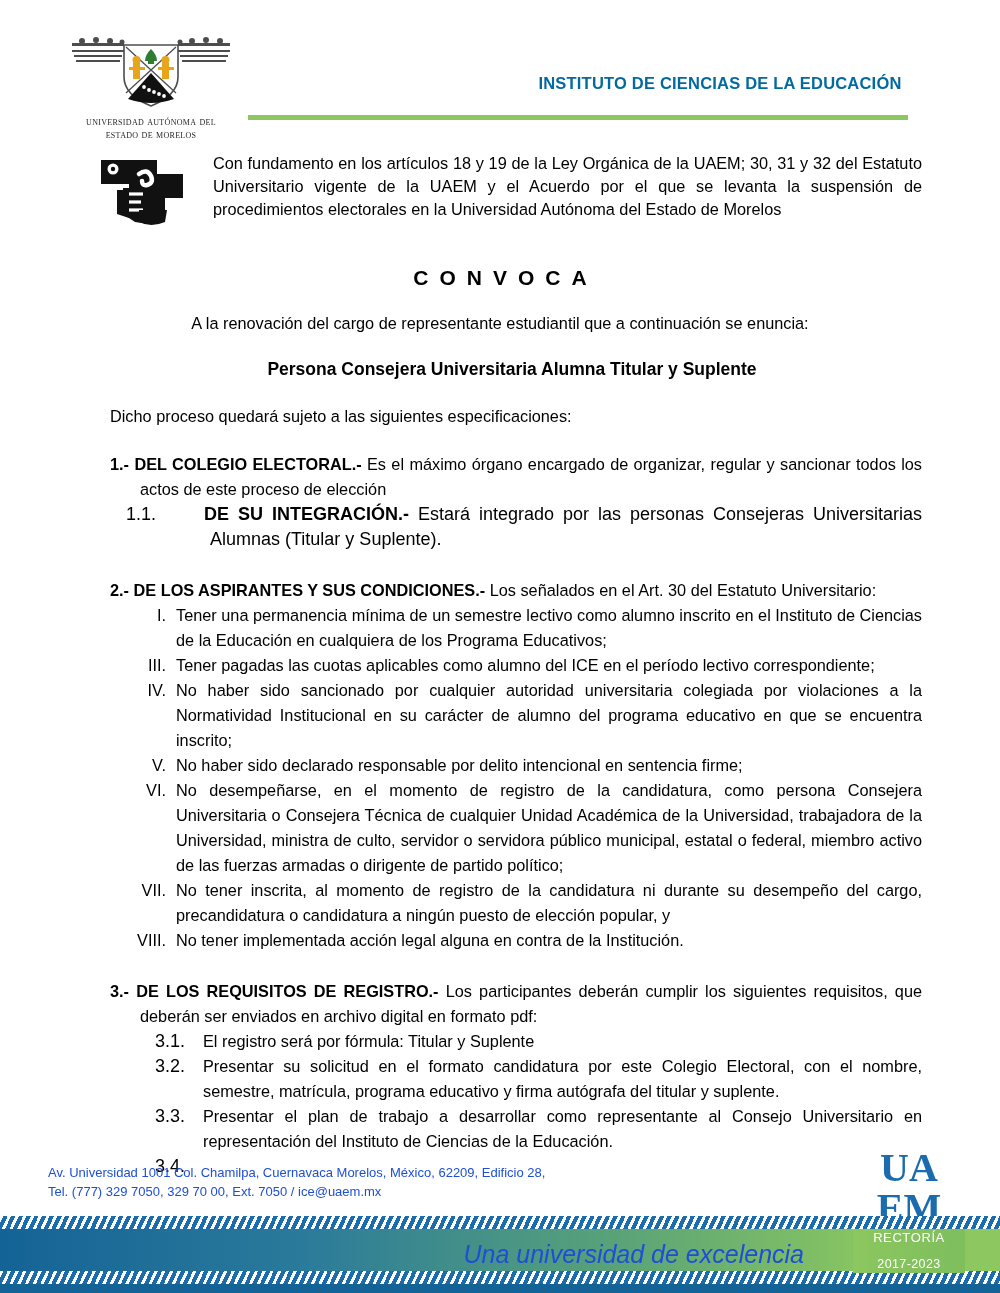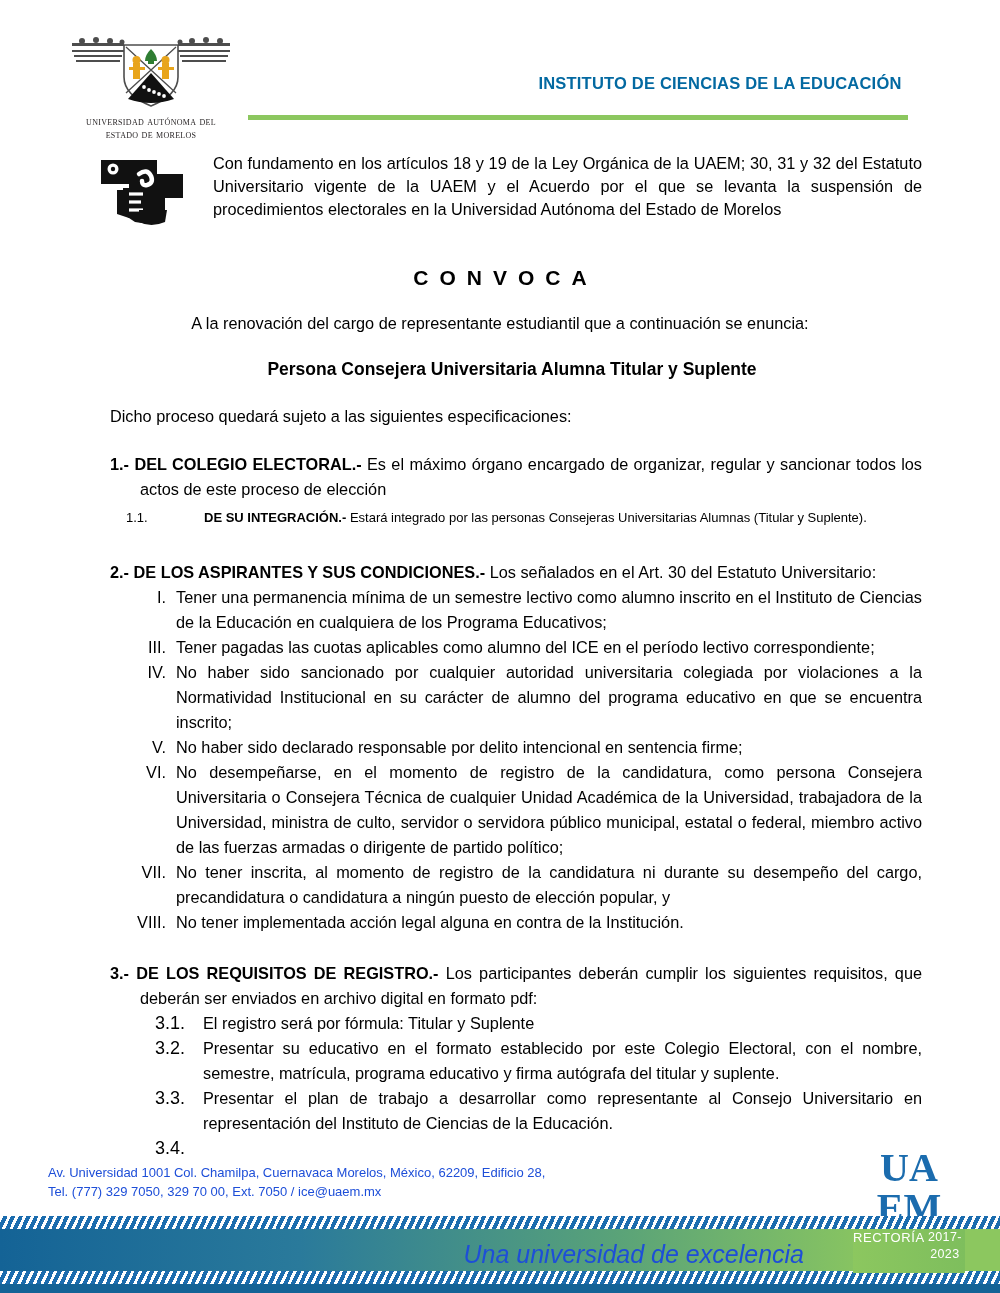--- a/index.html
+++ b/index.html
@@ -118,22 +118,22 @@
   }
   .sec-head {
     font-size: 16.3px;
     line-height: 25px;
     text-align: justify;
     text-indent: -30px;
     padding-left: 30px;
   }
   .sec-head b { font-weight: bold; }
   .sub-item {
-    font-size: 13px;
-    line-height: 32px;
+    font-size: 18px;
+    line-height: 25px;
     text-align: justify;
     margin-left: 58px;
     text-indent: -42px;
     padding-left: 42px;
   }
   .sub-item .num { display: inline-block; min-width: 36px; }
 
   
   .roman-list {
     margin: 0;
@@ -198,21 +198,21 @@
     position: absolute;
     right: 35px;
     top: 1229px;
     width: 112px;
     height: 44px;
     background: linear-gradient(to right, #8cc75f, #7ebe5d);
     color: #ffffff;
     text-align: center;
     z-index: 6;
     display: flex;
-    flex-direction: row;
+    flex-direction: column;
     justify-content: space-between;
     line-height: 17px;
   }
   .rect-badge .l1 { font-size: 13px; letter-spacing: 0.6px; }
   .rect-badge .l2 { font-size: 12.5px; letter-spacing: 0.4px; }
 
   .band-wrap {
     position: absolute;
     left: 0;
     top: 1216px;
@@ -369,21 +369,21 @@
       <li><span class="rn">VI.</span><span>No desempeñarse, en el momento de registro de la candidatura, como persona Consejera Universitaria o Consejera Técnica de cualquier Unidad Académica de la Universidad, trabajadora de la Universidad, ministra de culto, servidor o servidora público municipal, estatal o federal, miembro activo de las fuerzas armadas o dirigente de partido político;</span></li>
       <li><span class="rn">VII.</span><span>No tener inscrita, al momento de registro de la candidatura ni durante su desempeño del cargo, precandidatura o candidatura a ningún puesto de elección popular, y</span></li>
       <li><span class="rn">VIII.</span><span>No tener implementada acción legal alguna en contra de la Institución.</span></li>
     </ul>
   </div>
 
   <div class="section">
     <div class="sec-head"><b>3.-</b> <b>DE LOS REQUISITOS DE REGISTRO.-</b> <span>Los participantes deberán cumplir los siguientes requisitos, que deberán ser enviados en archivo digital en formato pdf:</span></div>
     <ul class="dec-list">
       <li><span class="dn">3.1.</span><span>El registro será por fórmula: Titular y Suplente</span></li>
-      <li><span class="dn">3.2.</span><span>Presentar su educativo en el formato establecido por este Colegio Electoral, con el nombre, semestre, matrícula, programa educativo y firma autógrafa del titular y suplente.</span></li>
+      <li><span class="dn">3.2.</span><span>Presentar su solicitud en el formato candidatura por este Colegio Electoral, con el nombre, semestre, matrícula, programa educativo y firma autógrafa del titular y suplente.</span></li>
       <li><span class="dn">3.3.</span><span>Presentar el plan de trabajo a desarrollar como representante al Consejo Universitario en representación del Instituto de Ciencias de la Educación.</span></li>
       <li><span class="dn">3.4.</span></li>
     </ul>
   </div>
 
 </div>
 
 <div class="footer-address">
   <div>Av. Universidad 1001 Col. Chamilpa, Cuernavaca Morelos, México,  62209, Edificio 28,</div>
   <div>Tel. (777) 329 7050, 329 70 00, Ext. 7050 /  ice@uaem.mx</div>

